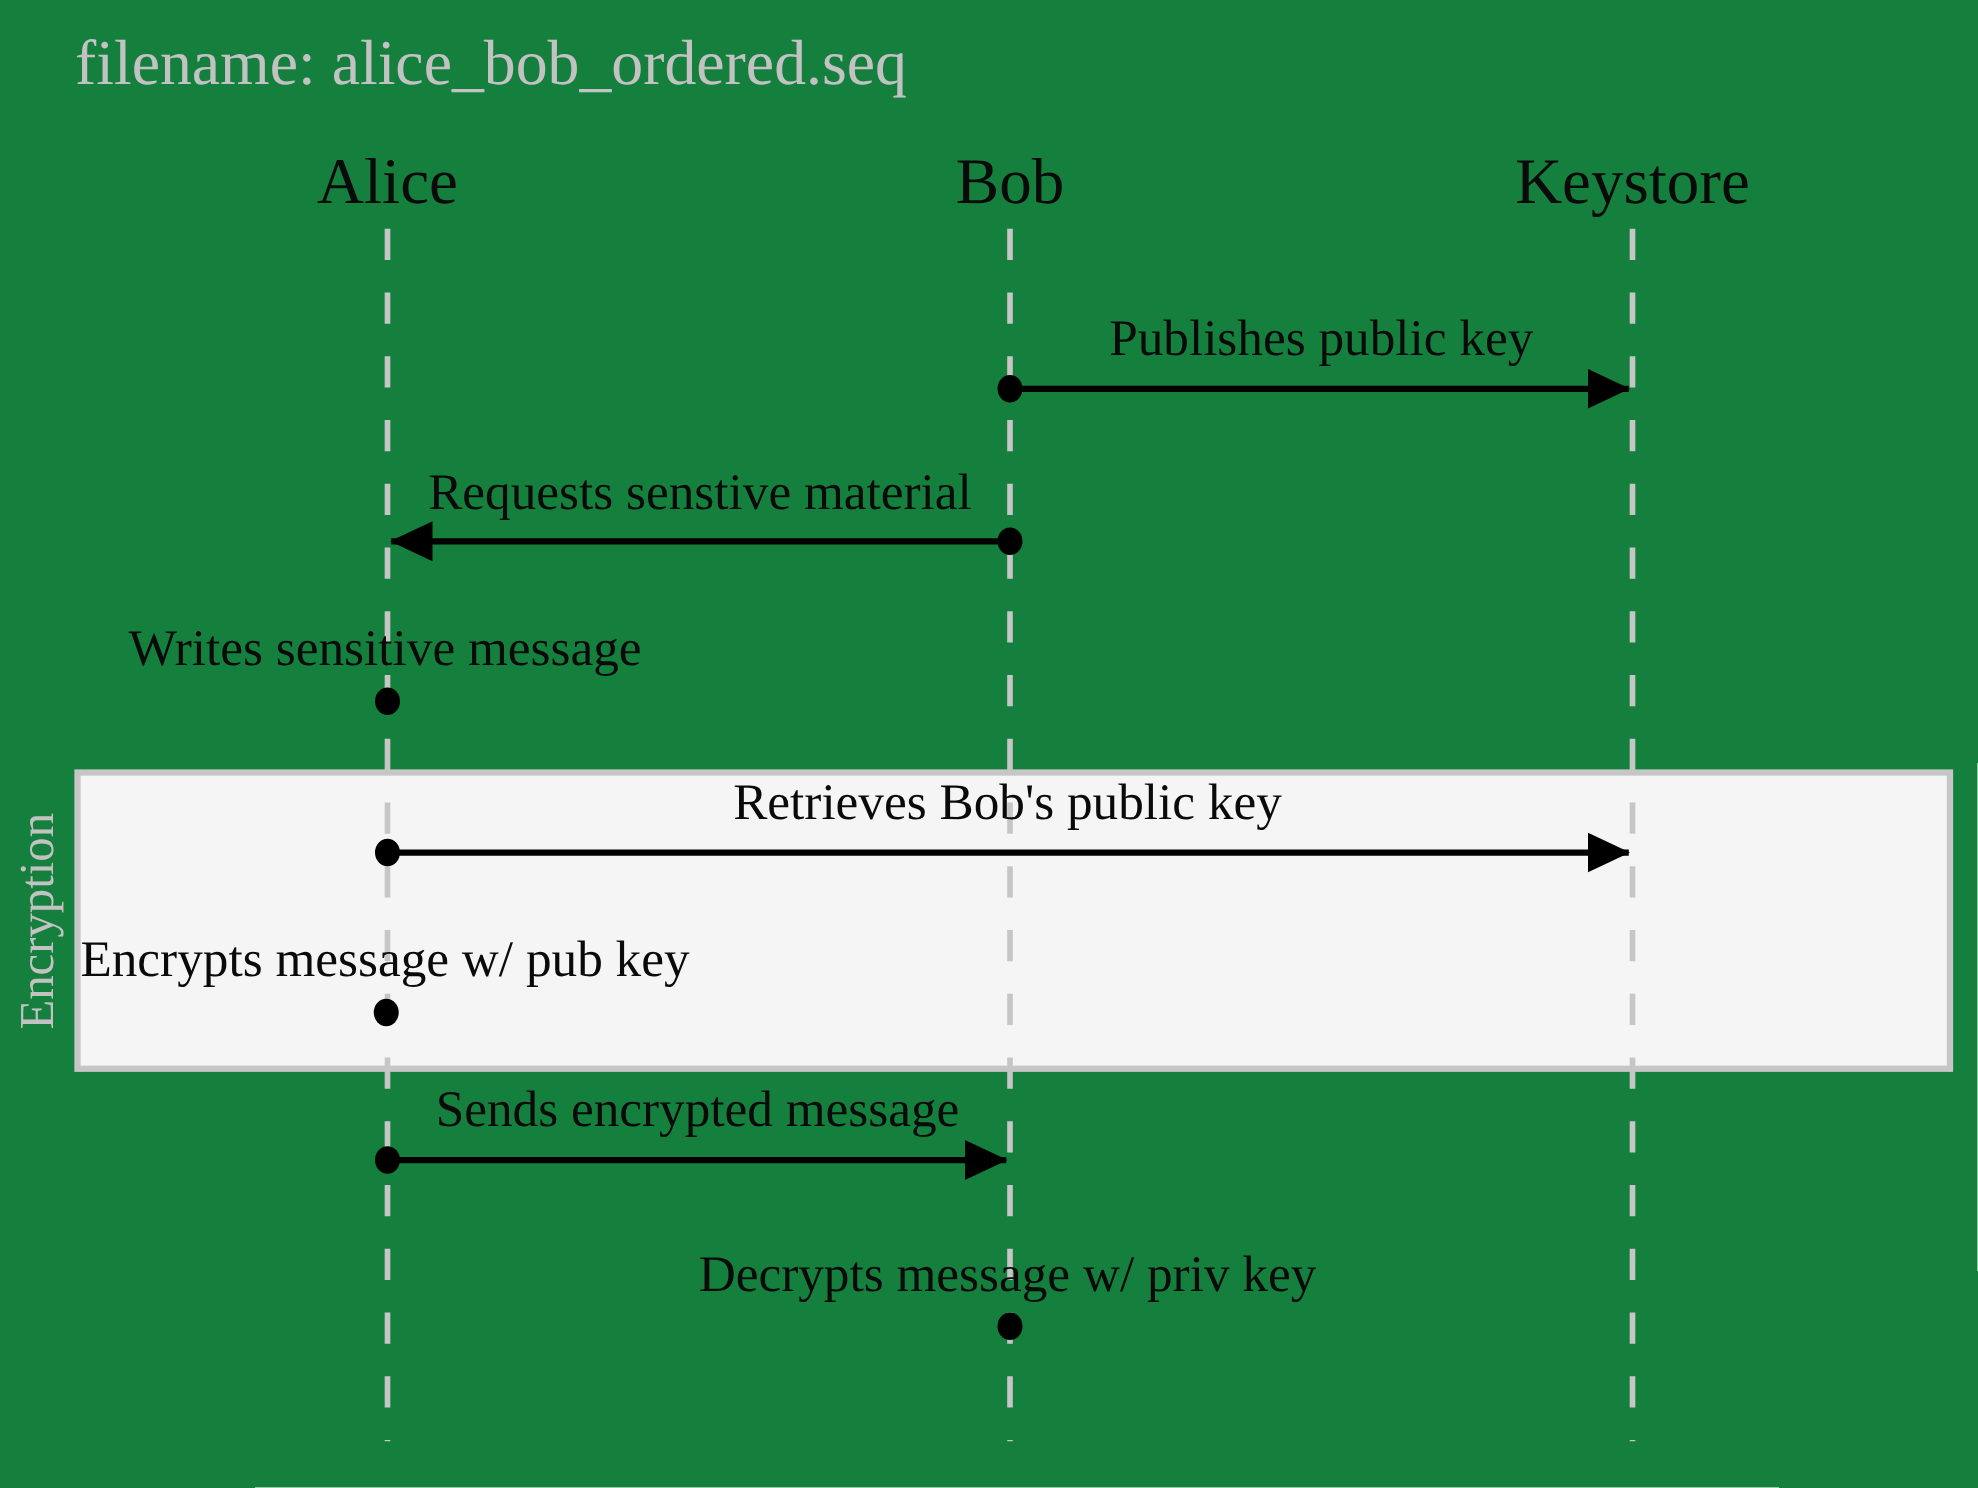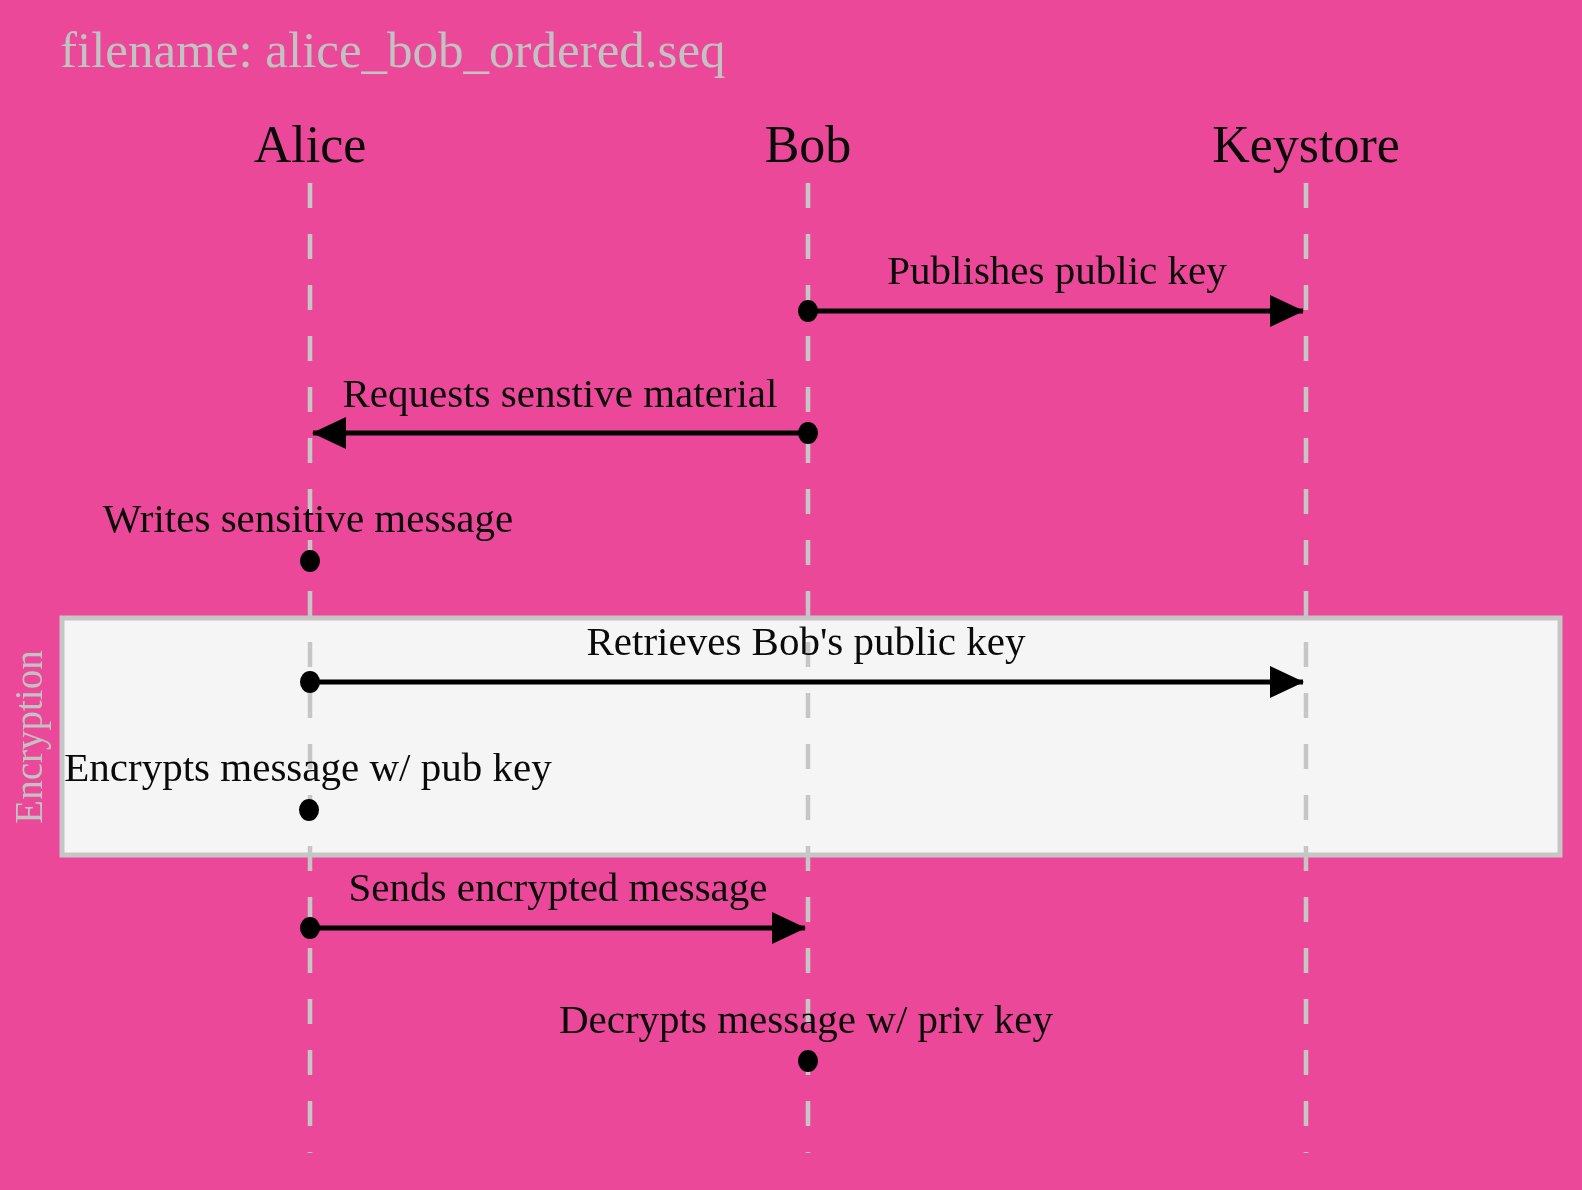--- a/index.html
+++ b/index.html
@@ -4,21 +4,21 @@
 <style>
   html, body {
     margin: 0;
     padding: 0;
     background: #ffffff;
   }
   #page {
     position: relative;
     width: 1582px;
     height: 1190px;
-    background: #ec4899;
+    background: #15803d;
     font-family: "Liberation Serif", "DejaVu Serif", serif;
     overflow: hidden;
   }
   svg { display: block; }
 
   .title-text {
     font-family: "Liberation Serif", "DejaVu Serif", serif;
     font-size: 51px;
     fill: #c2c2c2;
   }

